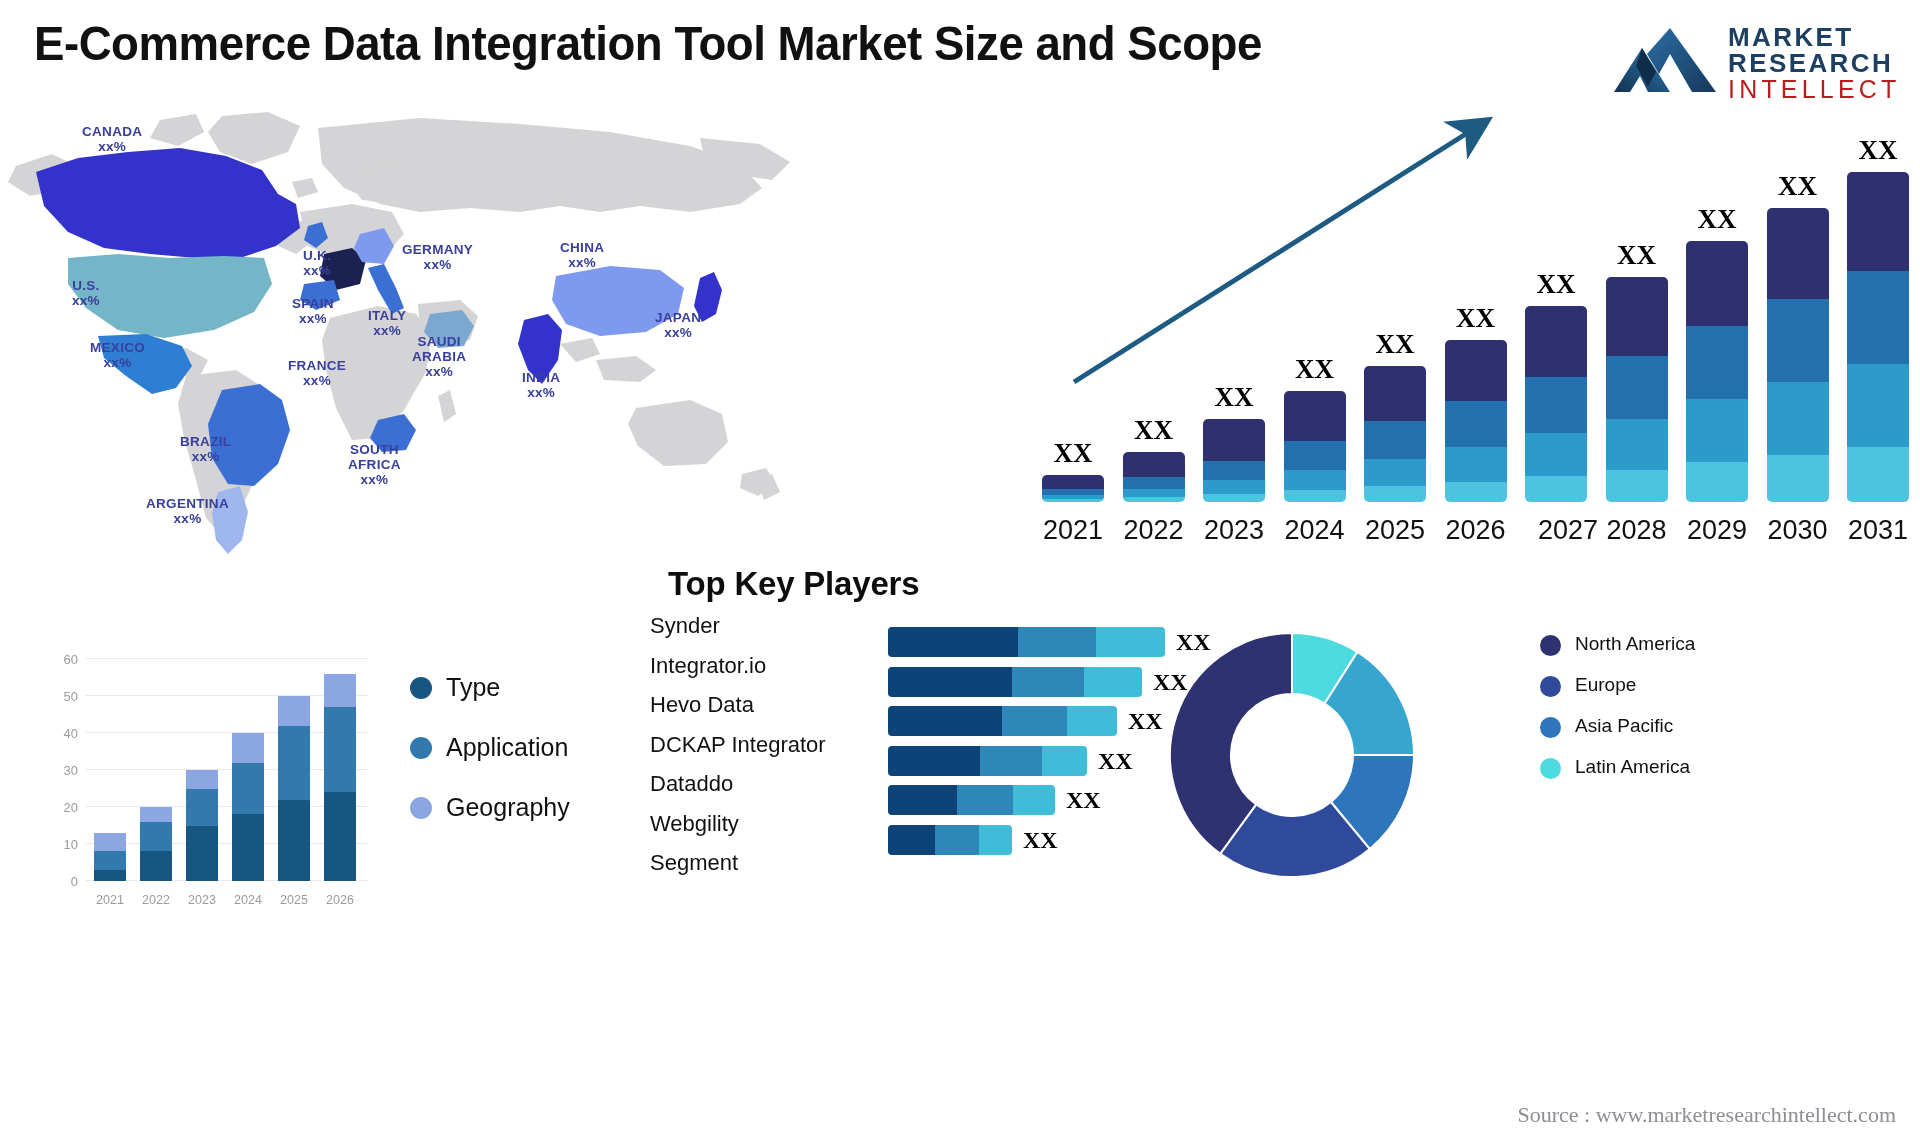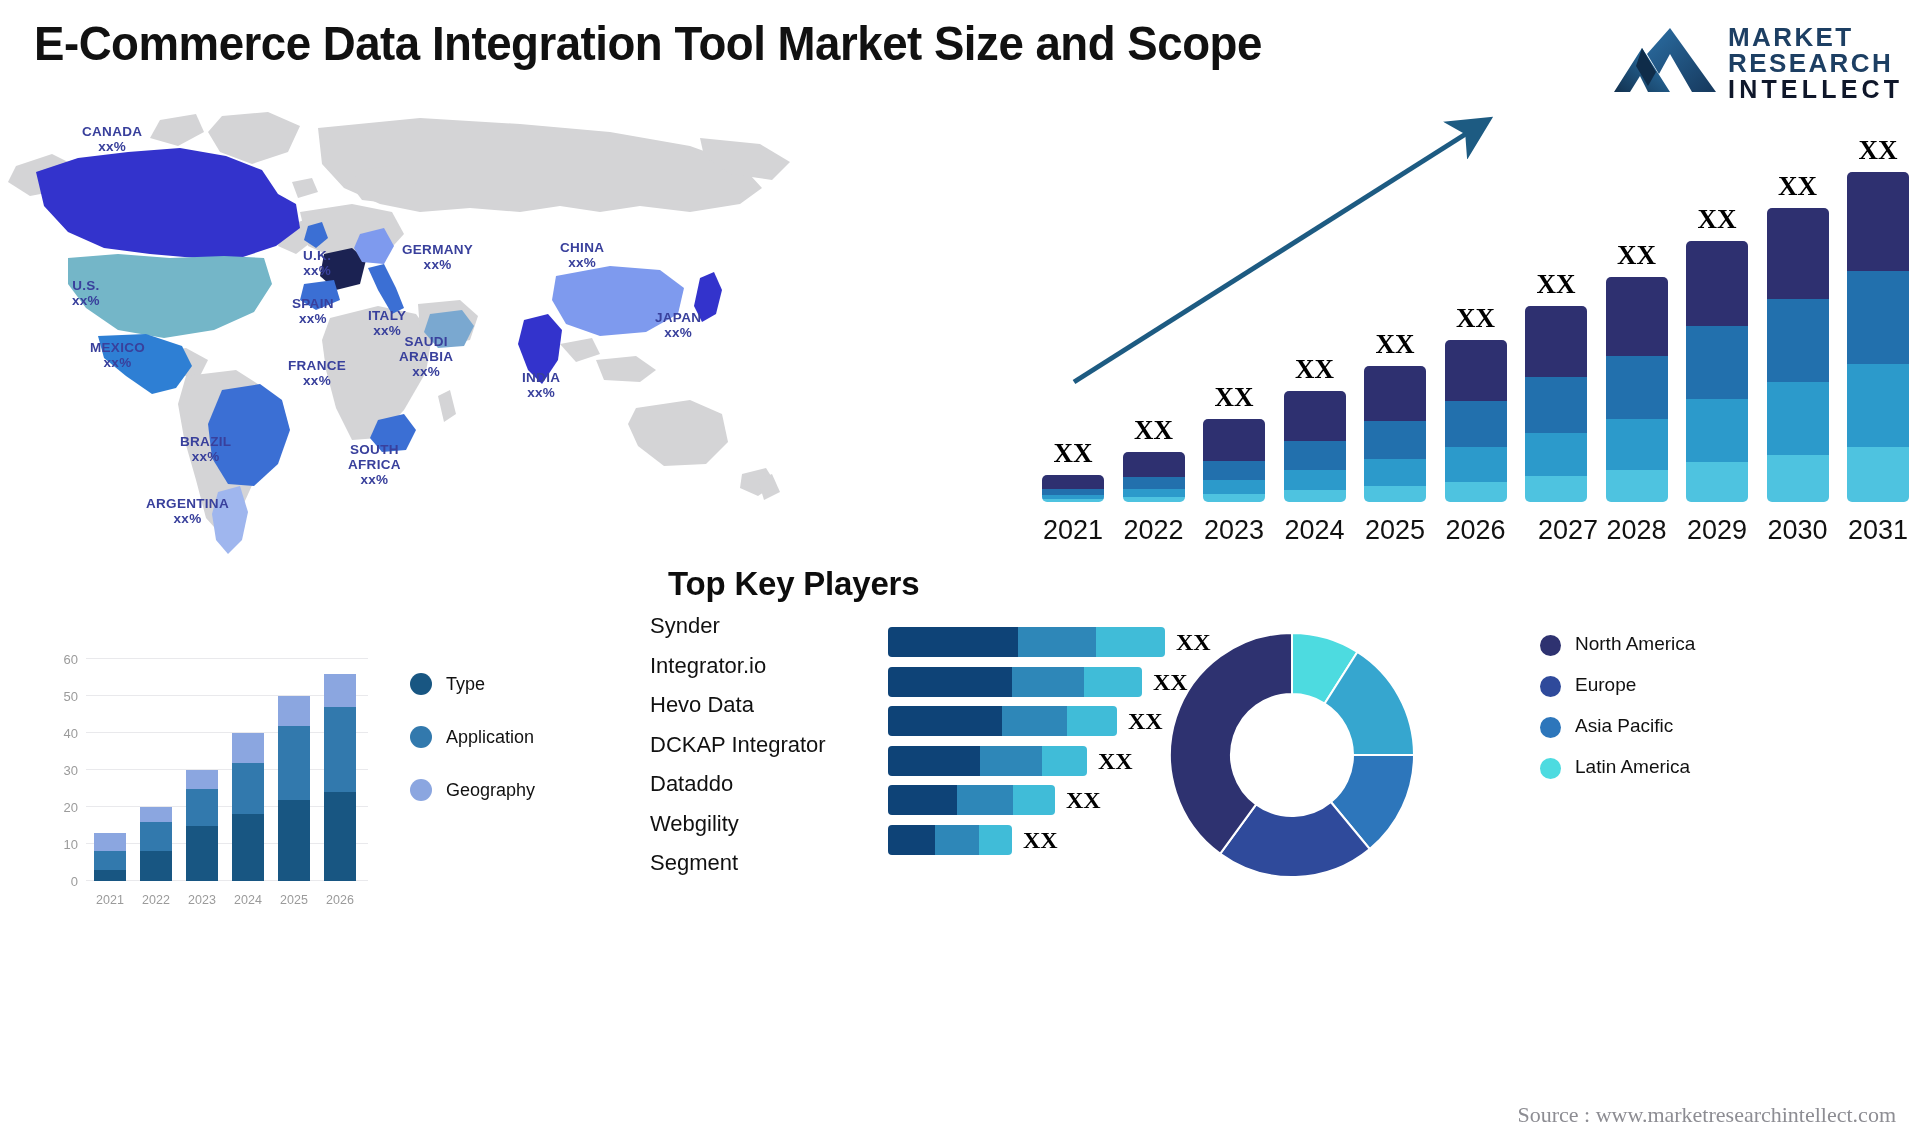--- a/index.html
+++ b/index.html
@@ -22,21 +22,21 @@
     white-space: nowrap;
   }
   #logo { position: absolute; right: 18px; top: 18px; width: 290px; height: 86px; }
   #logo-mark { position: absolute; left: 0; top: 8px; width: 108px; height: 68px; }
   #logo-text { position: absolute; left: 116px; top: 6px; width: 176px; }
   .logo-line1, .logo-line2 {
     font-size: 26px; font-weight: 700; color: #1d3f63;
     letter-spacing: 2.4px; line-height: 26px;
   }
   .logo-line3 {
-    font-size: 25px; font-weight: 700; color: #0f172a;
+    font-size: 25px; font-weight: 400; color: #b91c1c;
     letter-spacing: 4.2px; line-height: 27px;
   }
 
   
   #map-panel { position: absolute; left: 0px; top: 108px; width: 820px; height: 450px; }
   #map-svg { position: absolute; left: 0; top: 0; }
   .map-label {
     position: absolute; color: #39409c; font-weight: 700;
     font-size: 13.5px; line-height: 15px; text-align: center;
     letter-spacing: 0.3px; white-space: nowrap;
@@ -69,21 +69,21 @@
   #seg-panel { position: absolute; left: 30px; top: 565px; width: 600px; height: 360px; }
   #seg-chart { position: absolute; left: 18px; top: 62px; width: 340px; height: 290px; }
   .grid-line { position: absolute; left: 38px; width: 282px; height: 1px; background: #e9e9ec; }
   .y-tick { position: absolute; left: 0; width: 30px; text-align: right; font-size: 13px; color: #9b9b9b; }
   .seg-bar { position: absolute; bottom: 36px; width: 32px; display: flex; flex-direction: column; justify-content: flex-end; }
   .seg-piece { width: 100%; }
   .seg-year { position: absolute; bottom: 10px; width: 46px; text-align: center; font-size: 12.5px; color: #9b9b9b; }
   #seg-legend { position: absolute; left: 380px; top: 108px; }
   .legend-row { display: flex; align-items: center; margin-bottom: 31px; }
   .legend-dot { width: 22px; height: 22px; border-radius: 50%; margin-right: 14px; flex: none; }
-  .legend-label { font-size: 18px; color: #111; }
+  .legend-label { font-size: 25px; color: #111; }
 
   
   #players-panel { position: absolute; left: 640px; top: 565px; width: 470px; height: 360px; }
   .player-name { position: absolute; left: 10px; font-size: 22px; color: #111; white-space: nowrap; }
   .player-bar { position: absolute; height: 30px; border-radius: 4px; overflow: hidden; display: flex; }
   .pseg { height: 100%; }
   .player-xx { position: absolute; font-size: 24px; font-weight: 700; color: #000; font-family: "Liberation Serif", serif; }
 
   
   #region-panel { position: absolute; left: 1160px; top: 565px; width: 760px; height: 360px; }
@@ -190,21 +190,21 @@
   <div class="map-label" style="left:72px; top:170px;">U.S.<span class="pct">xx%</span></div>
   <div class="map-label" style="left:90px; top:232px;">MEXICO<span class="pct">xx%</span></div>
   <div class="map-label" style="left:180px; top:326px;">BRAZIL<span class="pct">xx%</span></div>
   <div class="map-label" style="left:146px; top:366px;margin-top:22px;">ARGENTINA<span class="pct">xx%</span></div>
   <div class="map-label" style="left:303px; top:140px;">U.K.<span class="pct">xx%</span></div>
   <div class="map-label" style="left:288px; top:250px;">FRANCE<span class="pct">xx%</span></div>
   <div class="map-label" style="left:292px; top:188px;">SPAIN<span class="pct">xx%</span></div>
   <div class="map-label" style="left:402px; top:134px;">GERMANY<span class="pct">xx%</span></div>
   <div class="map-label" style="left:368px; top:200px;">ITALY<span class="pct">xx%</span></div>
   <div class="map-label" style="left:348px; top:334px;">SOUTH<br>AFRICA<span class="pct">xx%</span></div>
-  <div class="map-label" style="left:399px; top:226px;">SAUDI<br>ARABIA<span class="pct">xx%</span></div>
+  <div class="map-label" style="left:412px; top:226px;">SAUDI<br>ARABIA<span class="pct">xx%</span></div>
   <div class="map-label" style="left:522px; top:262px;">INDIA<span class="pct">xx%</span></div>
   <div class="map-label" style="left:560px; top:132px;">CHINA<span class="pct">xx%</span></div>
   <div class="map-label" style="left:655px; top:202px;">JAPAN<span class="pct">xx%</span></div>
 </div>
 
 <div id="barchart">
   <svg id="arrow-svg" width="900" height="440">
     <defs>
       <marker id="arrhead" markerWidth="9" markerHeight="9" refX="4" refY="4.5" orient="auto">
         <path d="M0,0 L9,4.5 L0,9 L2.4,4.5 Z" fill="#1d5b82"></path>

